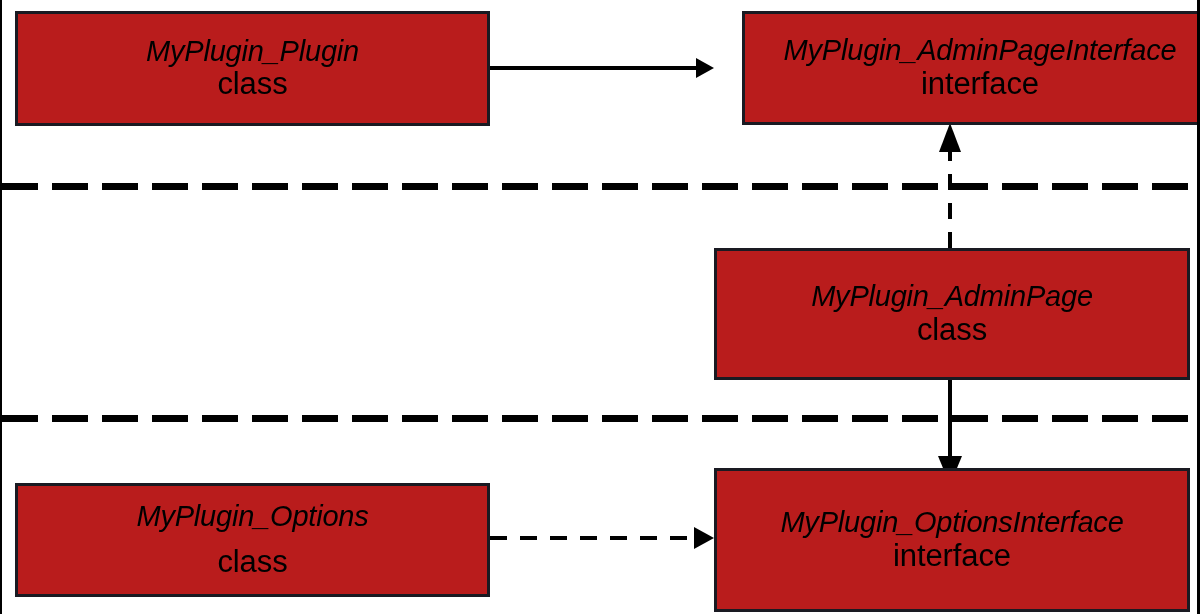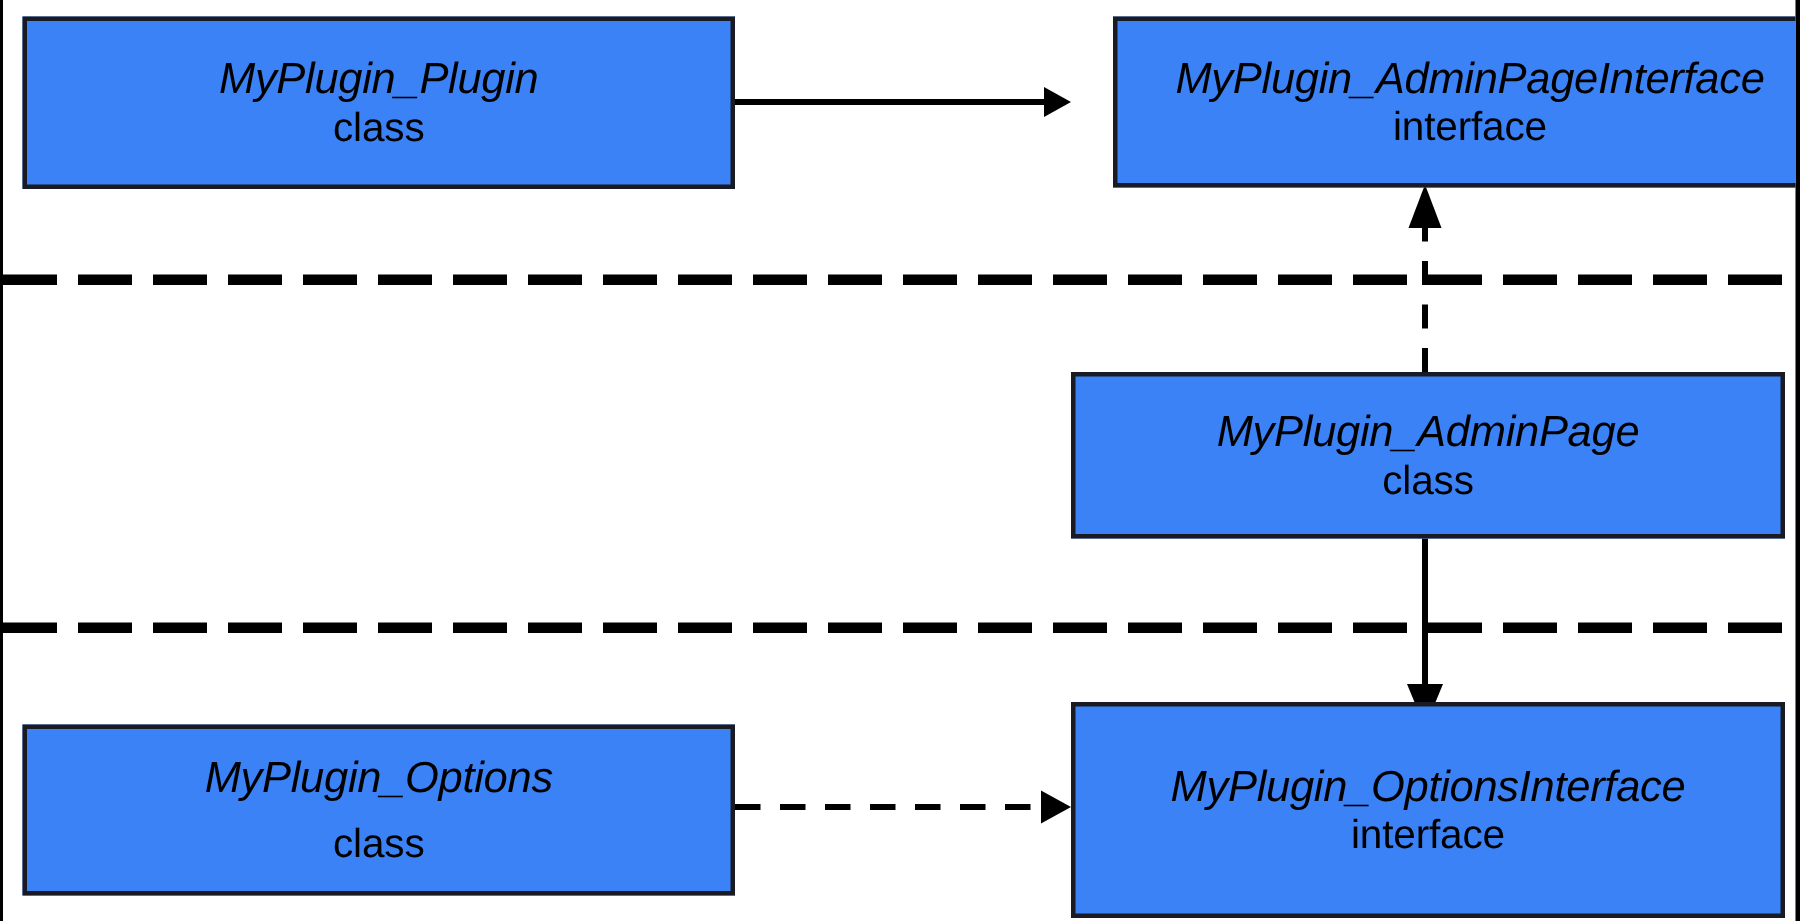--- a/index.html
+++ b/index.html
@@ -31,46 +31,46 @@
     width: 1200px;
     height: 614px;
     z-index: 1;
   }
 
   
   .uml-box {
     position: absolute;
     z-index: 2;
     box-sizing: border-box;
-    background: #3b82f6;
+    background: #b91c1c;
     border: 3px solid #1a1a22;
     display: flex;
     flex-direction: column;
     align-items: center;
     justify-content: center;
     line-height: 1.12;
     color: #000000;
   }
   .uml-box .entity-name {
     font-style: italic;
     font-size: 29px;
     letter-spacing: -0.2px;
     white-space: nowrap;
   }
   .uml-box .entity-kind {
     font-style: normal;
-    font-size: 27px;
+    font-size: 31px;
     letter-spacing: -0.1px;
     white-space: nowrap;
   }
 
   
   #box-plugin             { left: 13px;  top: 11px;  width: 475px; height: 115px; }
   #box-adminpageinterface { left: 712px; top: 11px;  width: 476px; height: 114px; margin-left: 28px; }
-  #box-adminpage          { left: 712px; top: 248px; width: 476px; height: 111px; }
+  #box-adminpage          { left: 712px; top: 248px; width: 476px; height: 132px; }
   #box-options            { left: 13px;  top: 483px; width: 475px; height: 114px; gap: 12px; }
   #box-optionsinterface   { left: 712px; top: 468px; width: 476px; height: 144px; }
 
   
   .layer-separator {
     position: absolute;
     left: 0;
     width: 1200px;
     height: 7px;
     z-index: 3;

